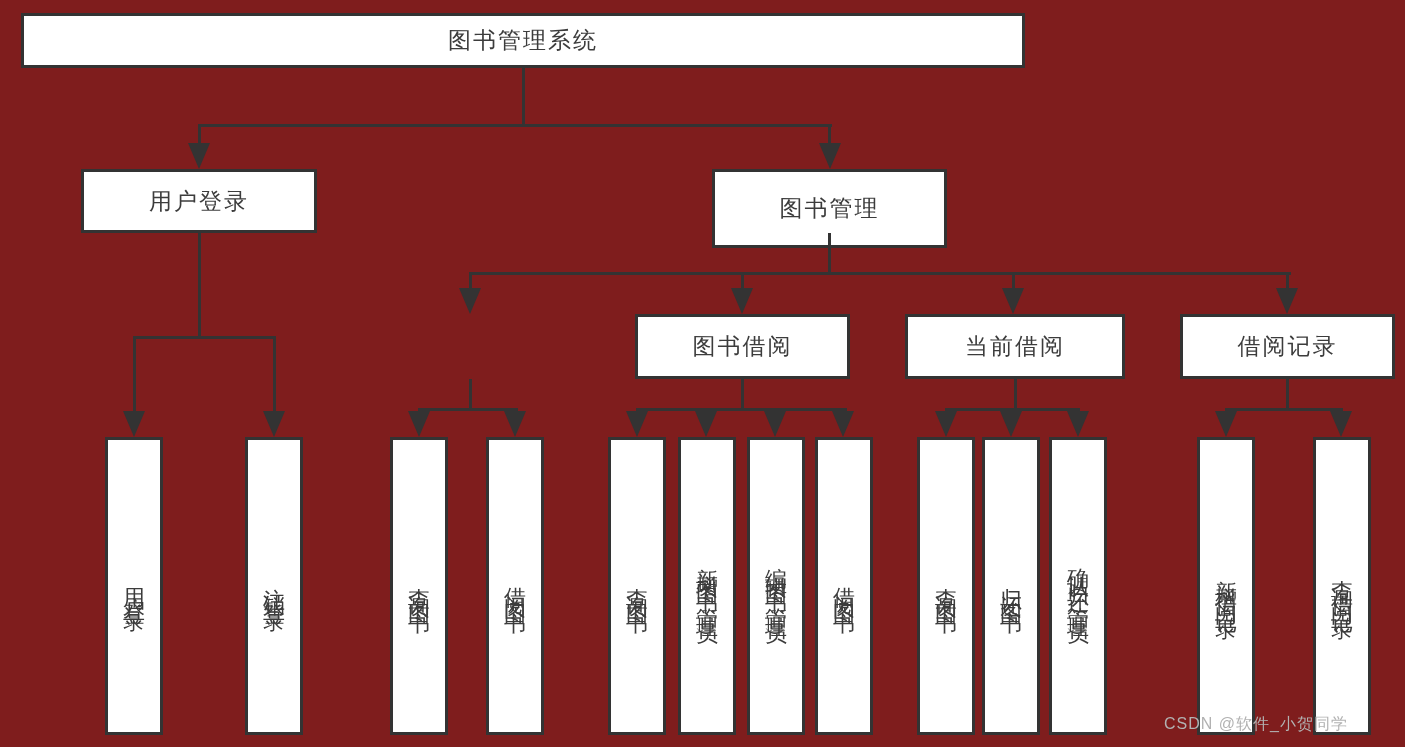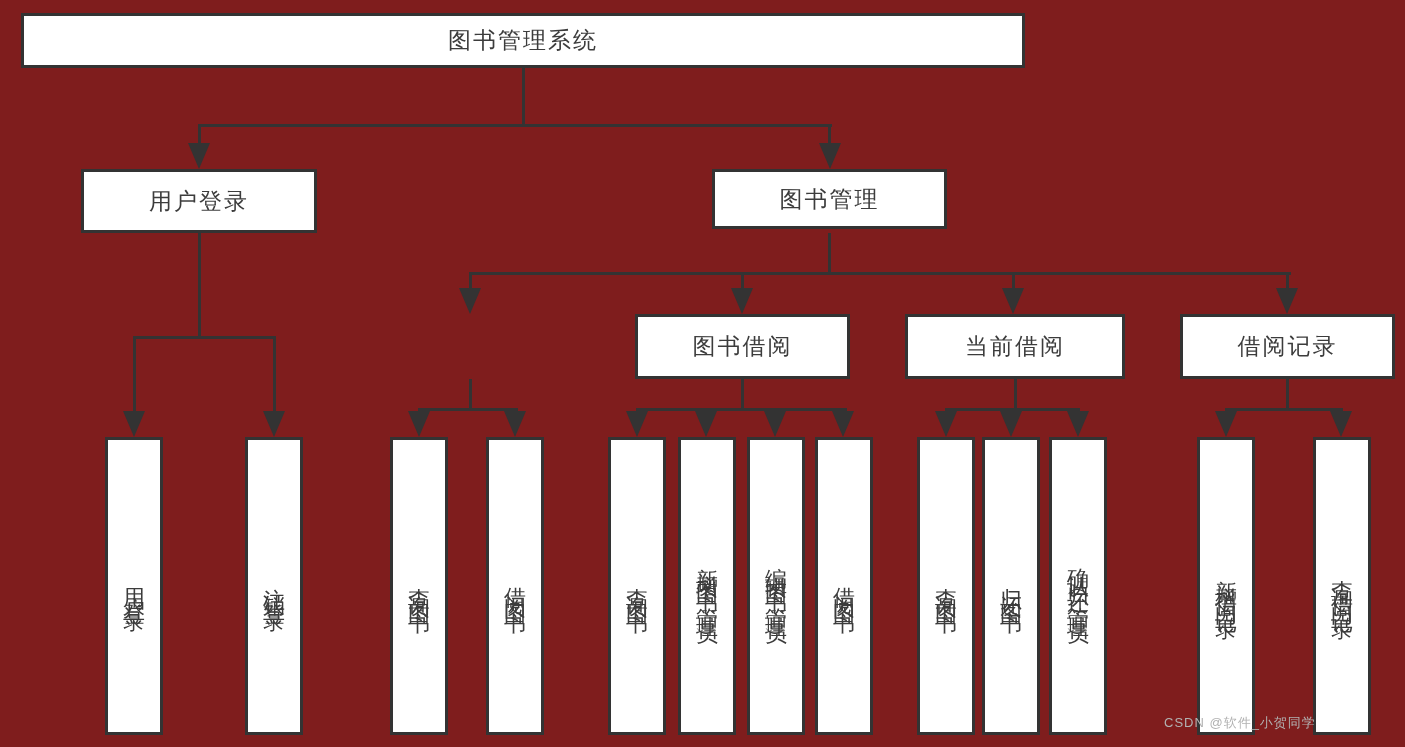--- a/index.html
+++ b/index.html
@@ -18,37 +18,37 @@
     writing-mode:vertical-rl; text-orientation:mixed;
     font-size:22px; letter-spacing:8px; line-height:1.1;
   }
   .line { position:absolute; background:var(--line); }
   .arrow {
     position:absolute; width:0; height:0;
     border-left:11px solid transparent; border-right:11px solid transparent;
     border-top:26px solid var(--line);
   }
   .watermark {
-    position:absolute; left:1164px; top:714px; font-size:13px;
+    position:absolute; left:1164px; top:714px; font-size:16px;
     color:#b2b2b2; letter-spacing:1px; white-space:nowrap;
   }
 </style>
 </head>
 <body>
 
 <div class="canvas">
 
   <div class="node hnode" style="left:21px;top:13px;width:1004px;height:55px">
     <span>图书管理系统</span>
   </div>
 
   <div class="node hnode" style="left:81px;top:169px;width:236px;height:64px">
     <span>用户登录</span>
   </div>
-  <div class="node hnode" style="left:712px;top:169px;width:235px;height:60px">
+  <div class="node hnode" style="left:712px;top:169px;width:235px;height:79px">
     <span>图书管理</span>
   </div>
 
   <div class="node hnode" style="left:635px;top:314px;width:215px;height:65px">
     <span>图书借阅</span>
   </div>
   <div class="node hnode" style="left:905px;top:314px;width:220px;height:65px">
     <span>当前借阅</span>
   </div>
   <div class="node hnode" style="left:1180px;top:314px;width:215px;height:65px">

